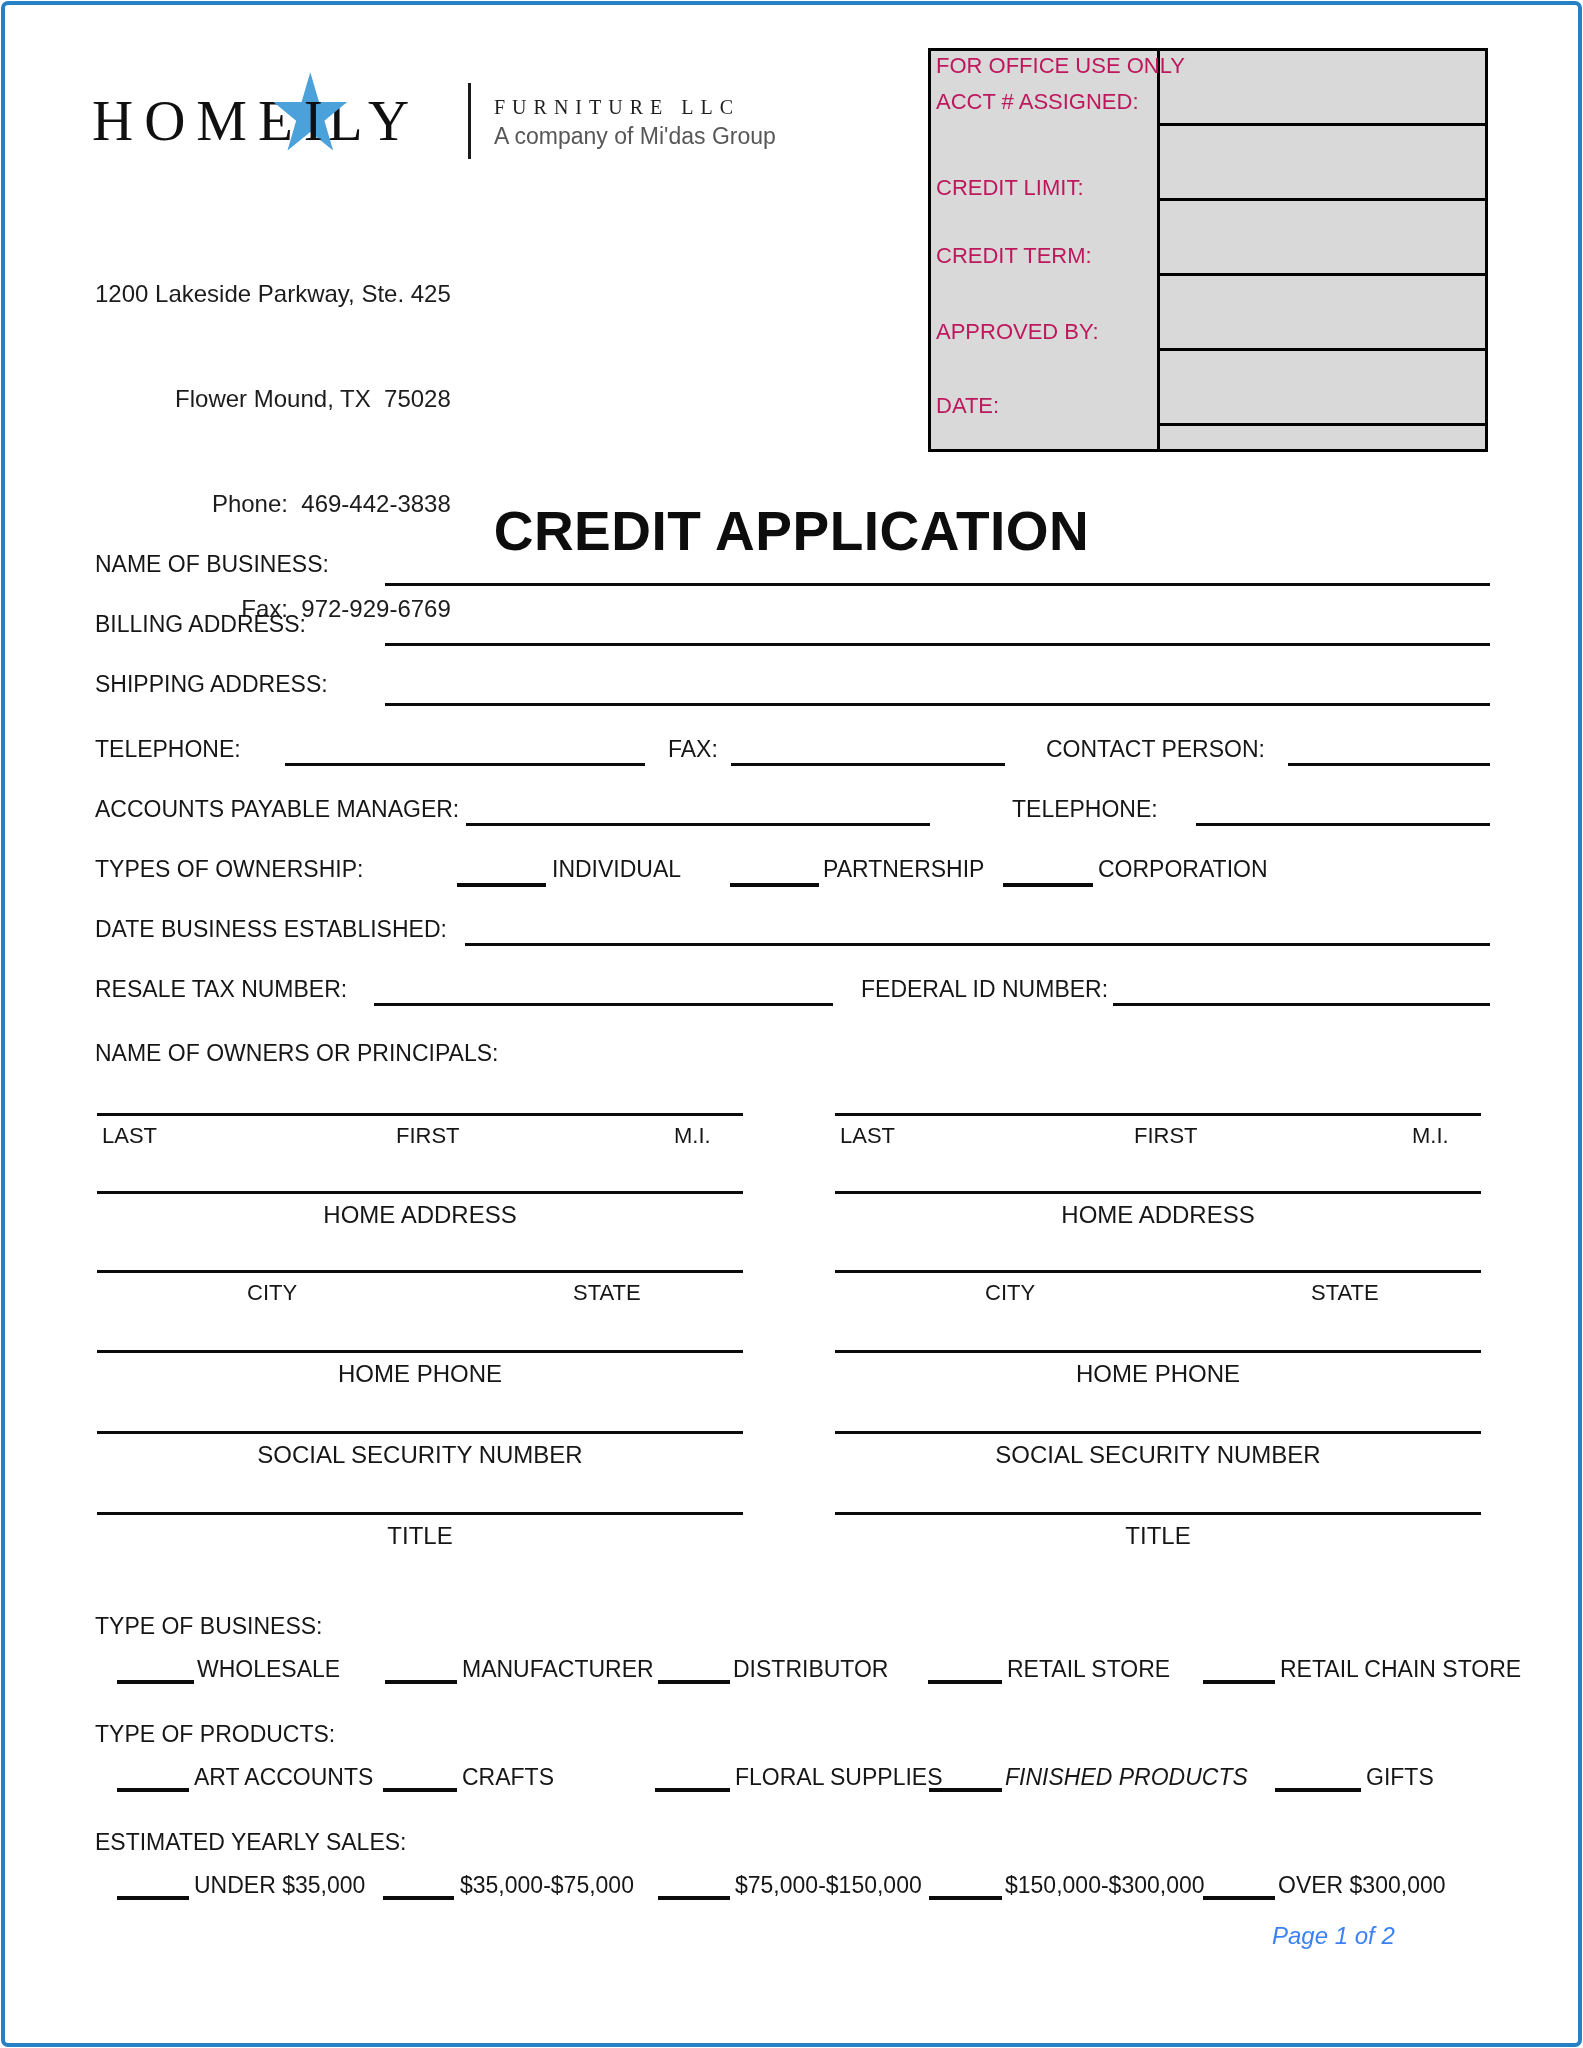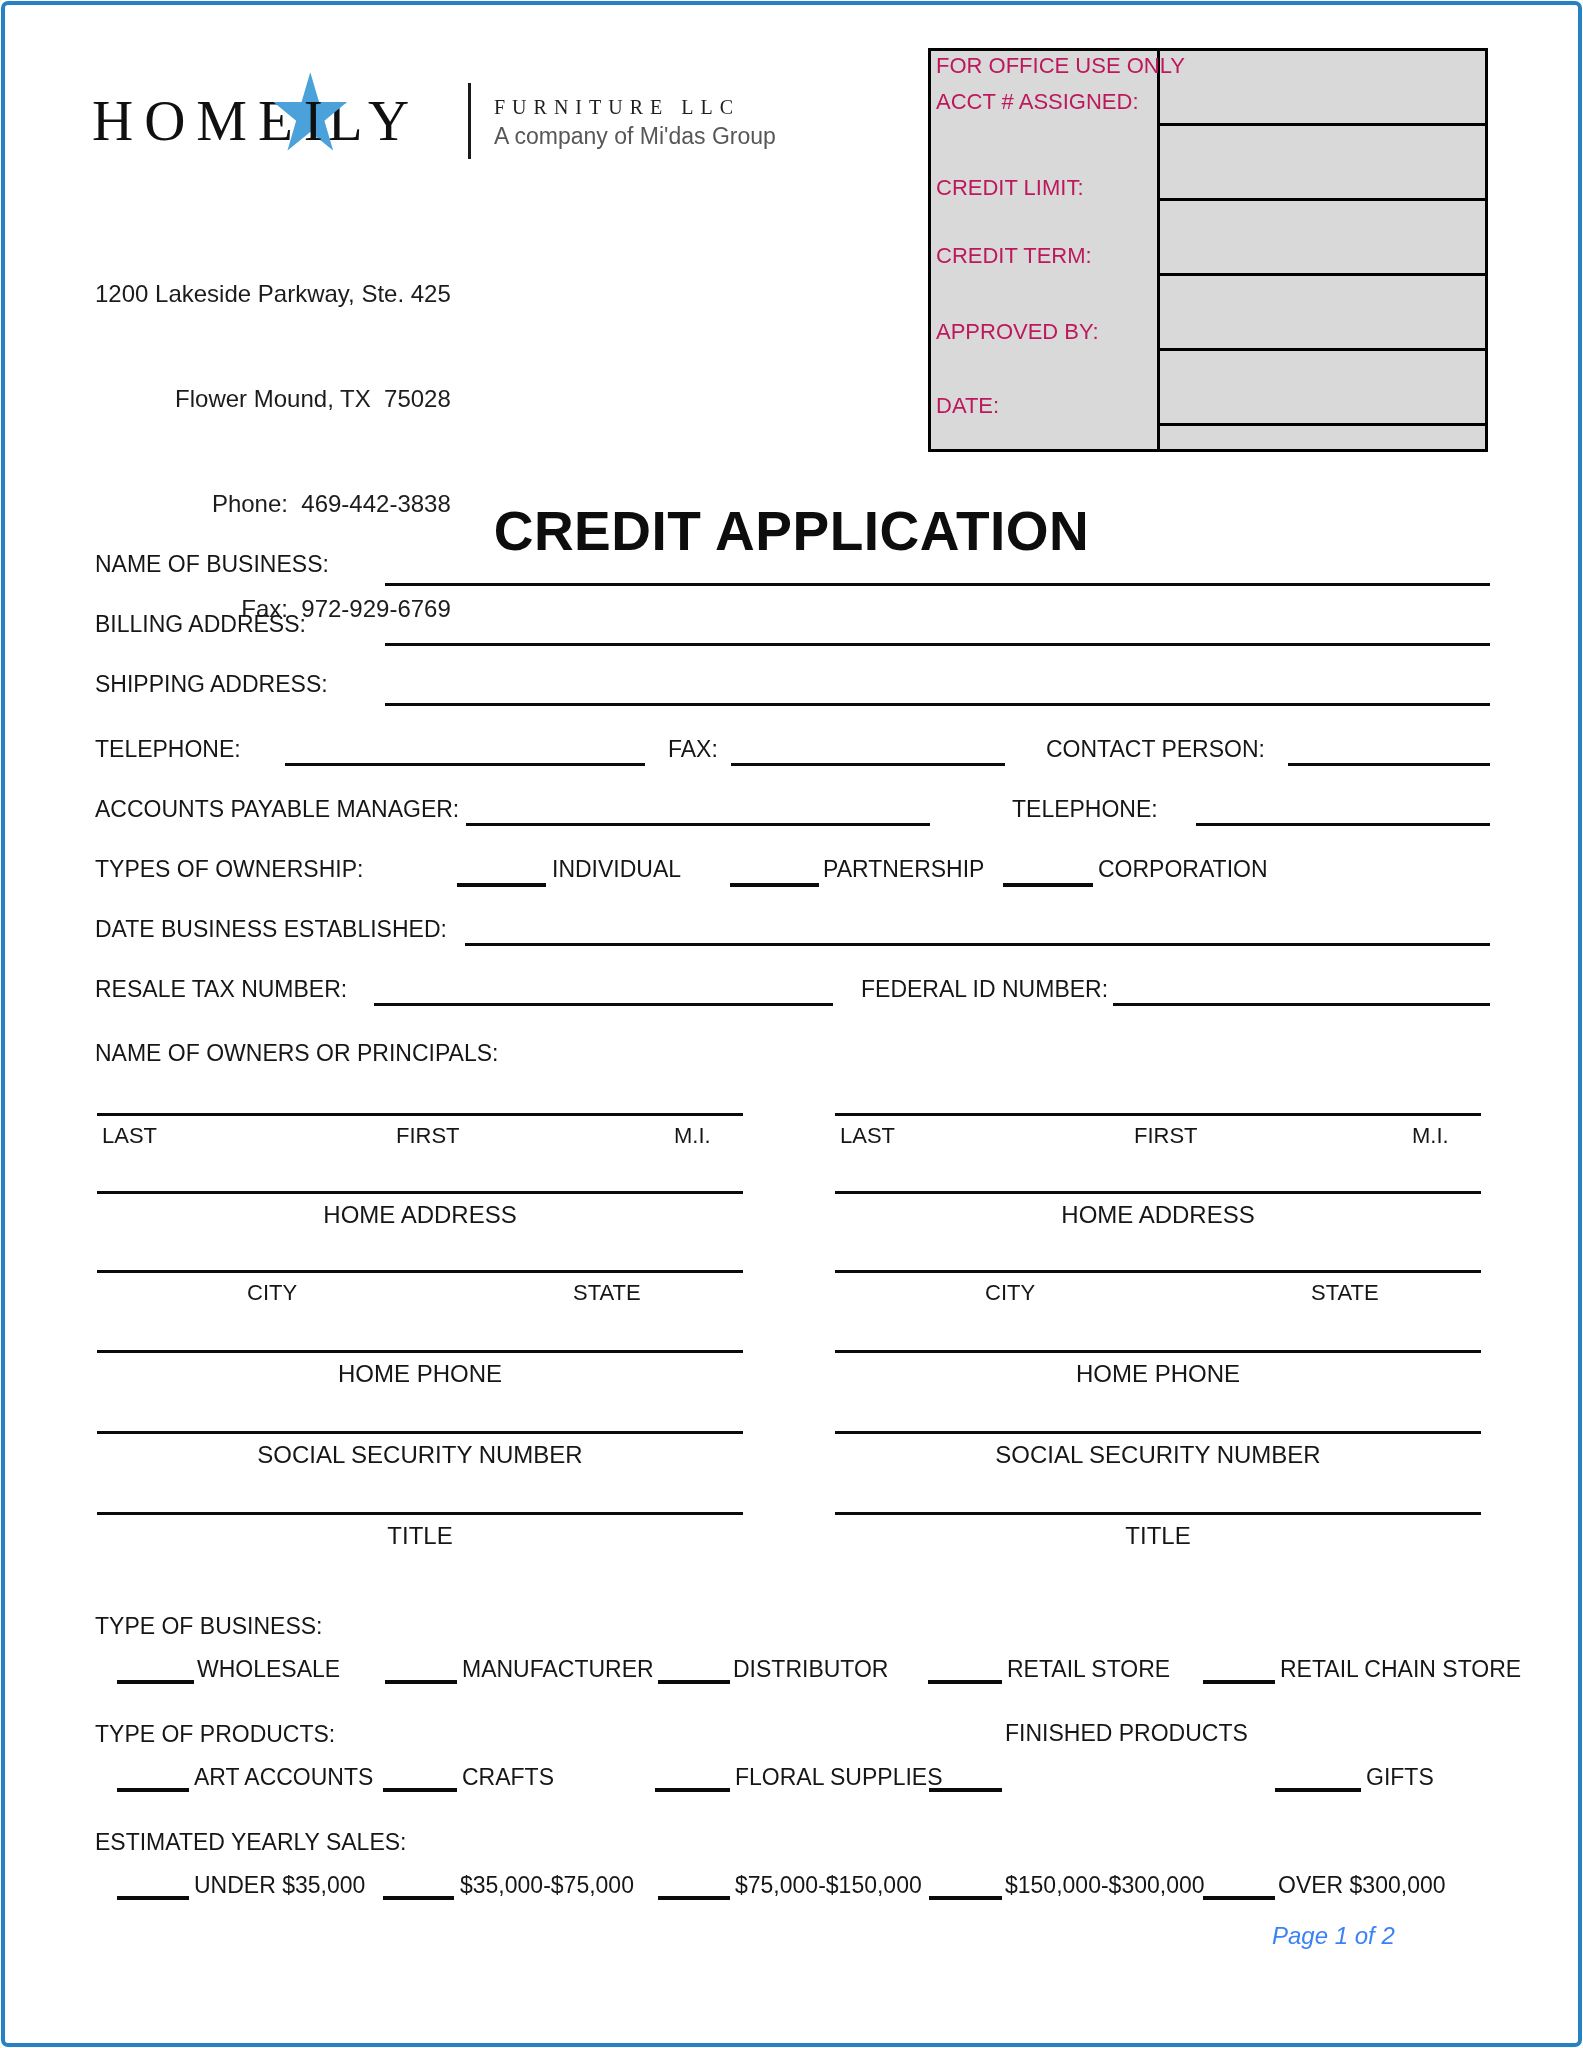--- a/index.html
+++ b/index.html
@@ -174,21 +174,21 @@
   <div class="opt-label" style="left:1280px;top:1656px;">RETAIL CHAIN STORE</div>
 
   <div class="lbl" style="left:95px;top:1721px;">TYPE OF PRODUCTS:</div>
   <div class="blank" style="left:117px;top:1788px;width:72px;"></div>
   <div class="opt-label" style="left:194px;top:1764px;">ART ACCOUNTS</div>
   <div class="blank" style="left:383px;top:1788px;width:74px;"></div>
   <div class="opt-label" style="left:462px;top:1764px;">CRAFTS</div>
   <div class="blank" style="left:655px;top:1788px;width:75px;"></div>
   <div class="opt-label" style="left:735px;top:1764px;">FLORAL SUPPLIES</div>
   <div class="blank" style="left:929px;top:1788px;width:73px;"></div>
-  <div class="opt-label" style="left:1005px;top:1720px;">FINISHED PRODUCTS</div>
+  <div class="opt-label" style="left:1005px;top:1764px;font-style:italic;">FINISHED PRODUCTS</div>
   <div class="blank" style="left:1275px;top:1788px;width:86px;"></div>
   <div class="opt-label" style="left:1366px;top:1764px;">GIFTS</div>
 
   <div class="lbl" style="left:95px;top:1829px;">ESTIMATED YEARLY SALES:</div>
   <div class="blank" style="left:117px;top:1896px;width:72px;"></div>
   <div class="opt-label" style="left:194px;top:1872px;">UNDER $35,000</div>
   <div class="blank" style="left:383px;top:1896px;width:71px;"></div>
   <div class="opt-label" style="left:460px;top:1872px;">$35,000-$75,000</div>
   <div class="blank" style="left:658px;top:1896px;width:72px;"></div>
   <div class="opt-label" style="left:735px;top:1872px;">$75,000-$150,000</div>

